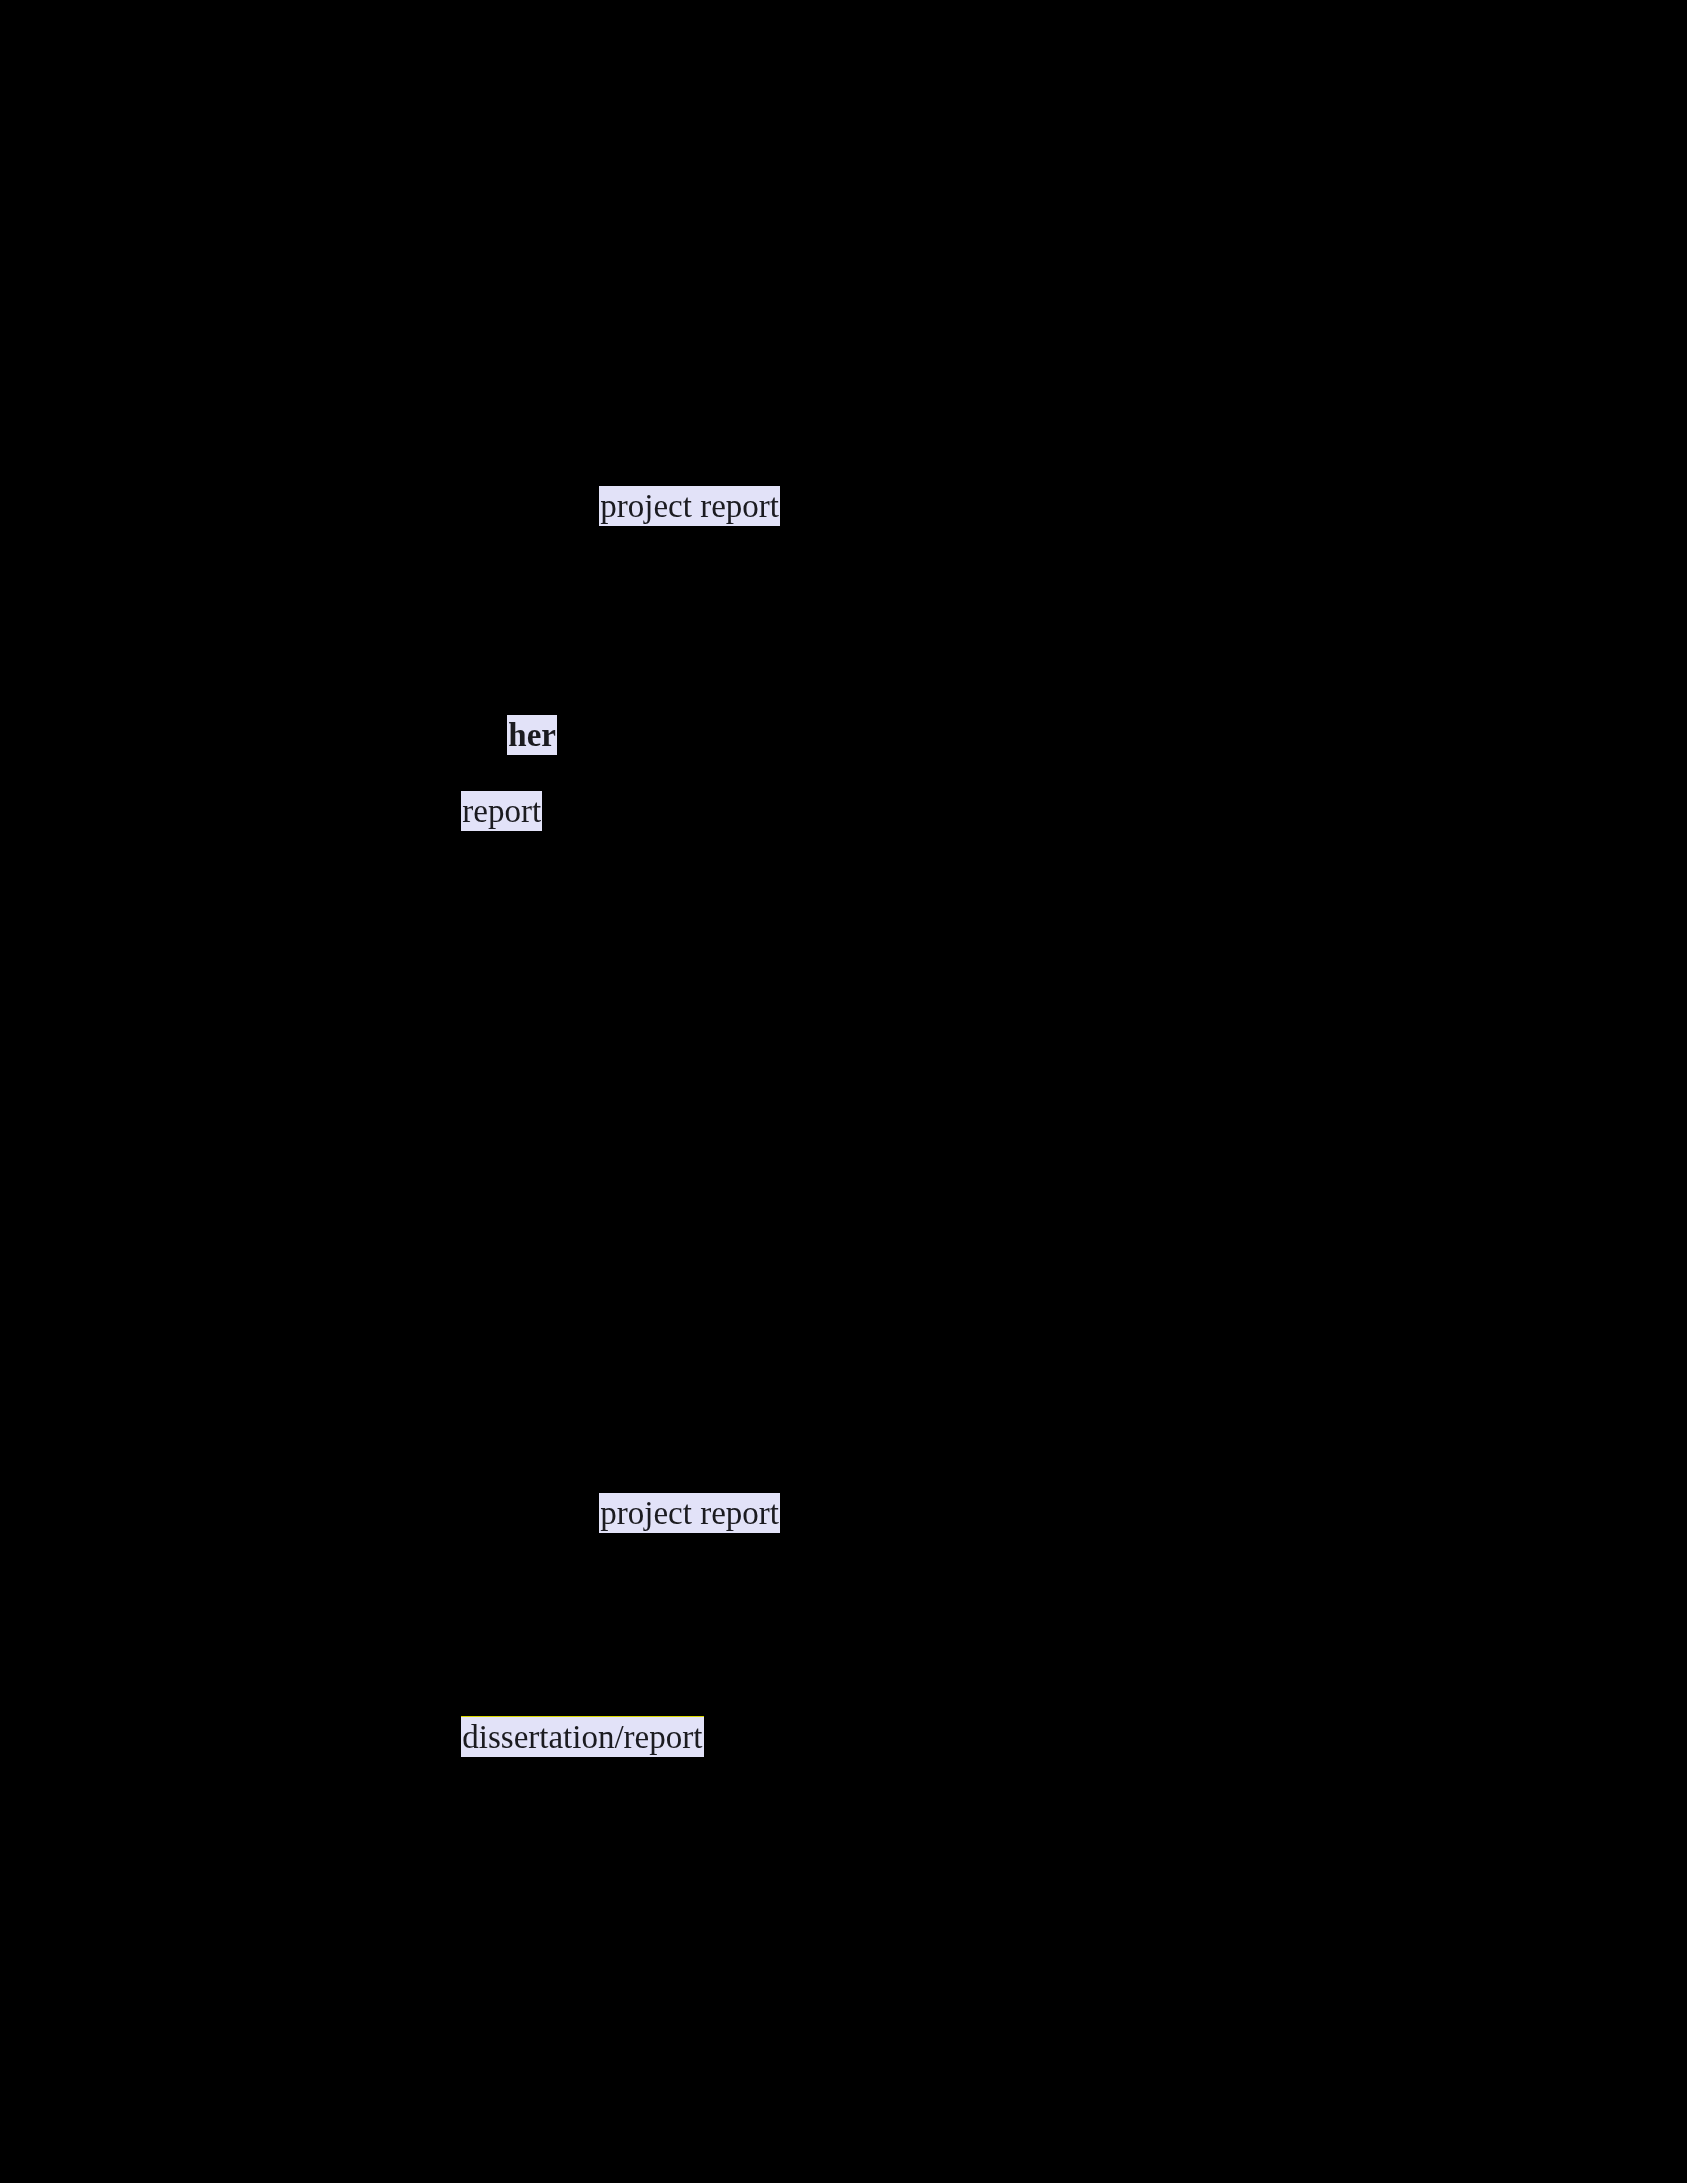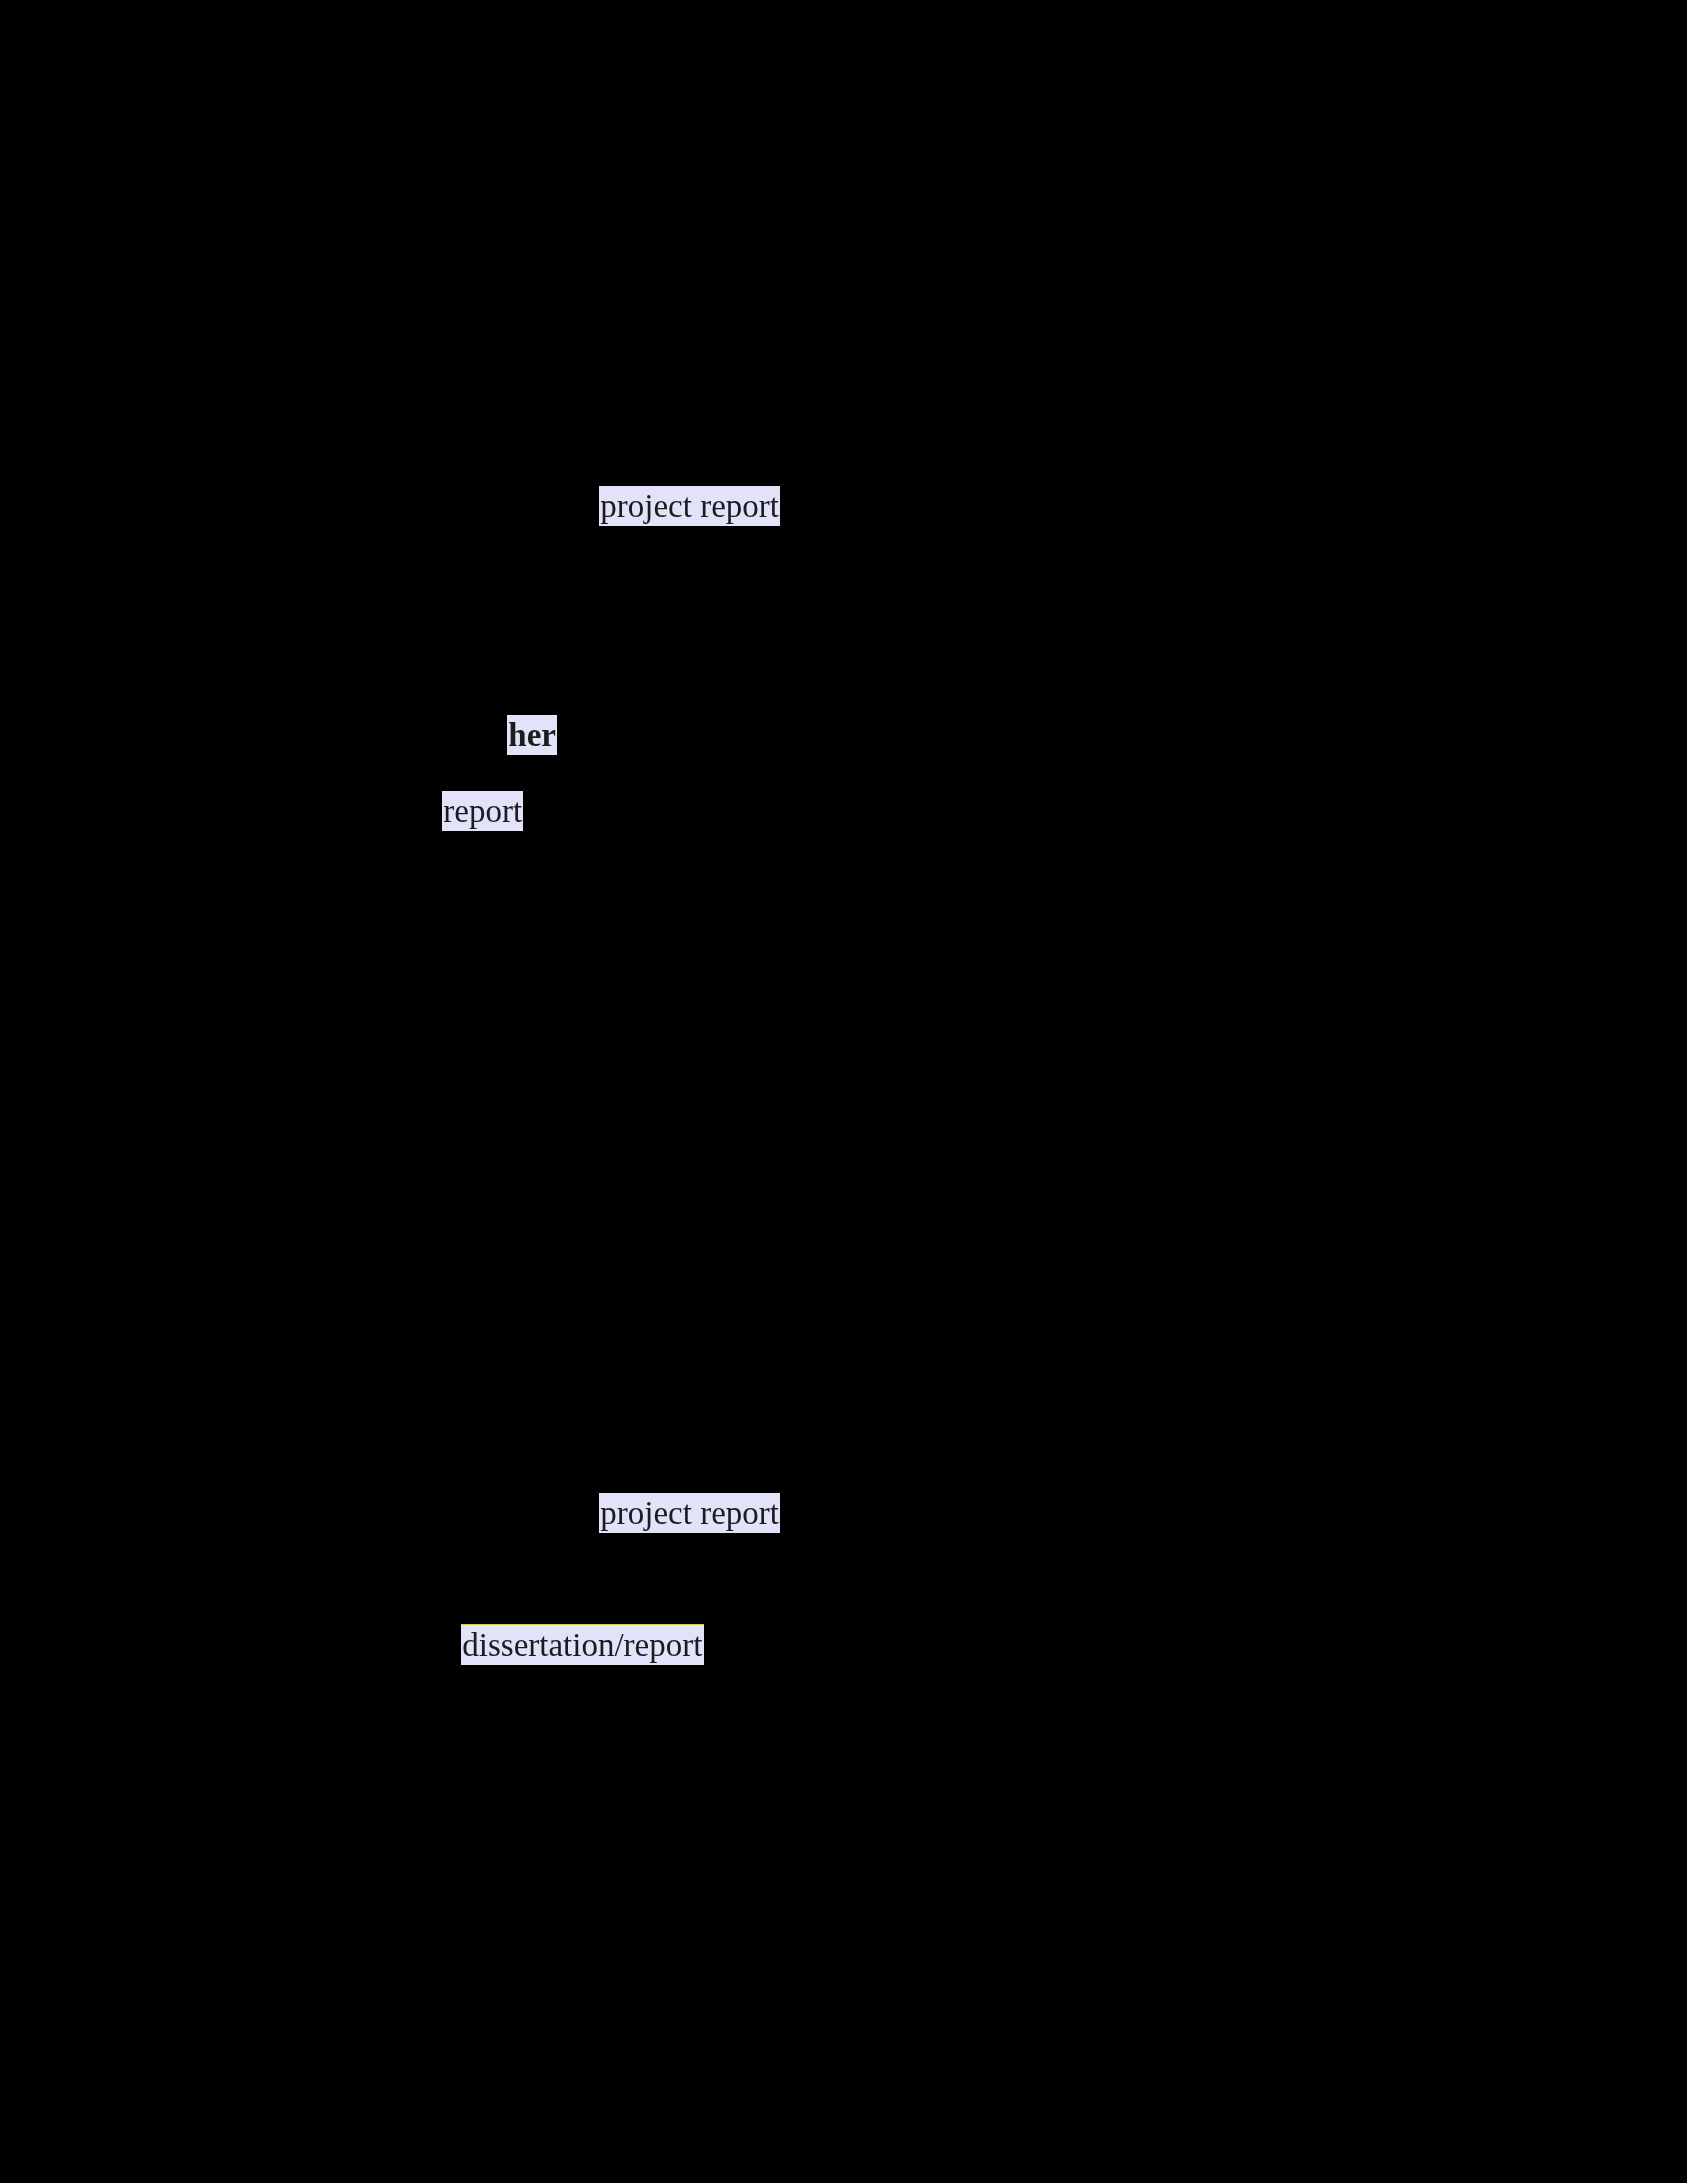--- a/index.html
+++ b/index.html
@@ -32,23 +32,23 @@
       color: var(--hl-text, #1b1b20);
       background: var(--hl-fill, #e2e2f8);
       padding: 0 1.3px;
     }
     .hl.marker-top {
       border-top: 1.3px solid var(--marker, #d9d900);
     }
     
     #hl-1 { left: 599px; top: 486px; }
     #hl-2 { left: 507px; top: 715px; font-weight: bold; }
-    #hl-3 { left: 442px; top: 791px; }
+    #hl-3 { left: 461px; top: 791px; }
     #hl-4 { left: 599px; top: 1493px; }
-    #hl-5 { left: 461px; top: 1624px; }
+    #hl-5 { left: 461px; top: 1716px; }
   </style>
 </head>
 <body>
 
 <div class="page">
 
   <span id="hl-1" class="hl">project report</span>
 
   <span id="hl-2" class="hl">her</span>
 

